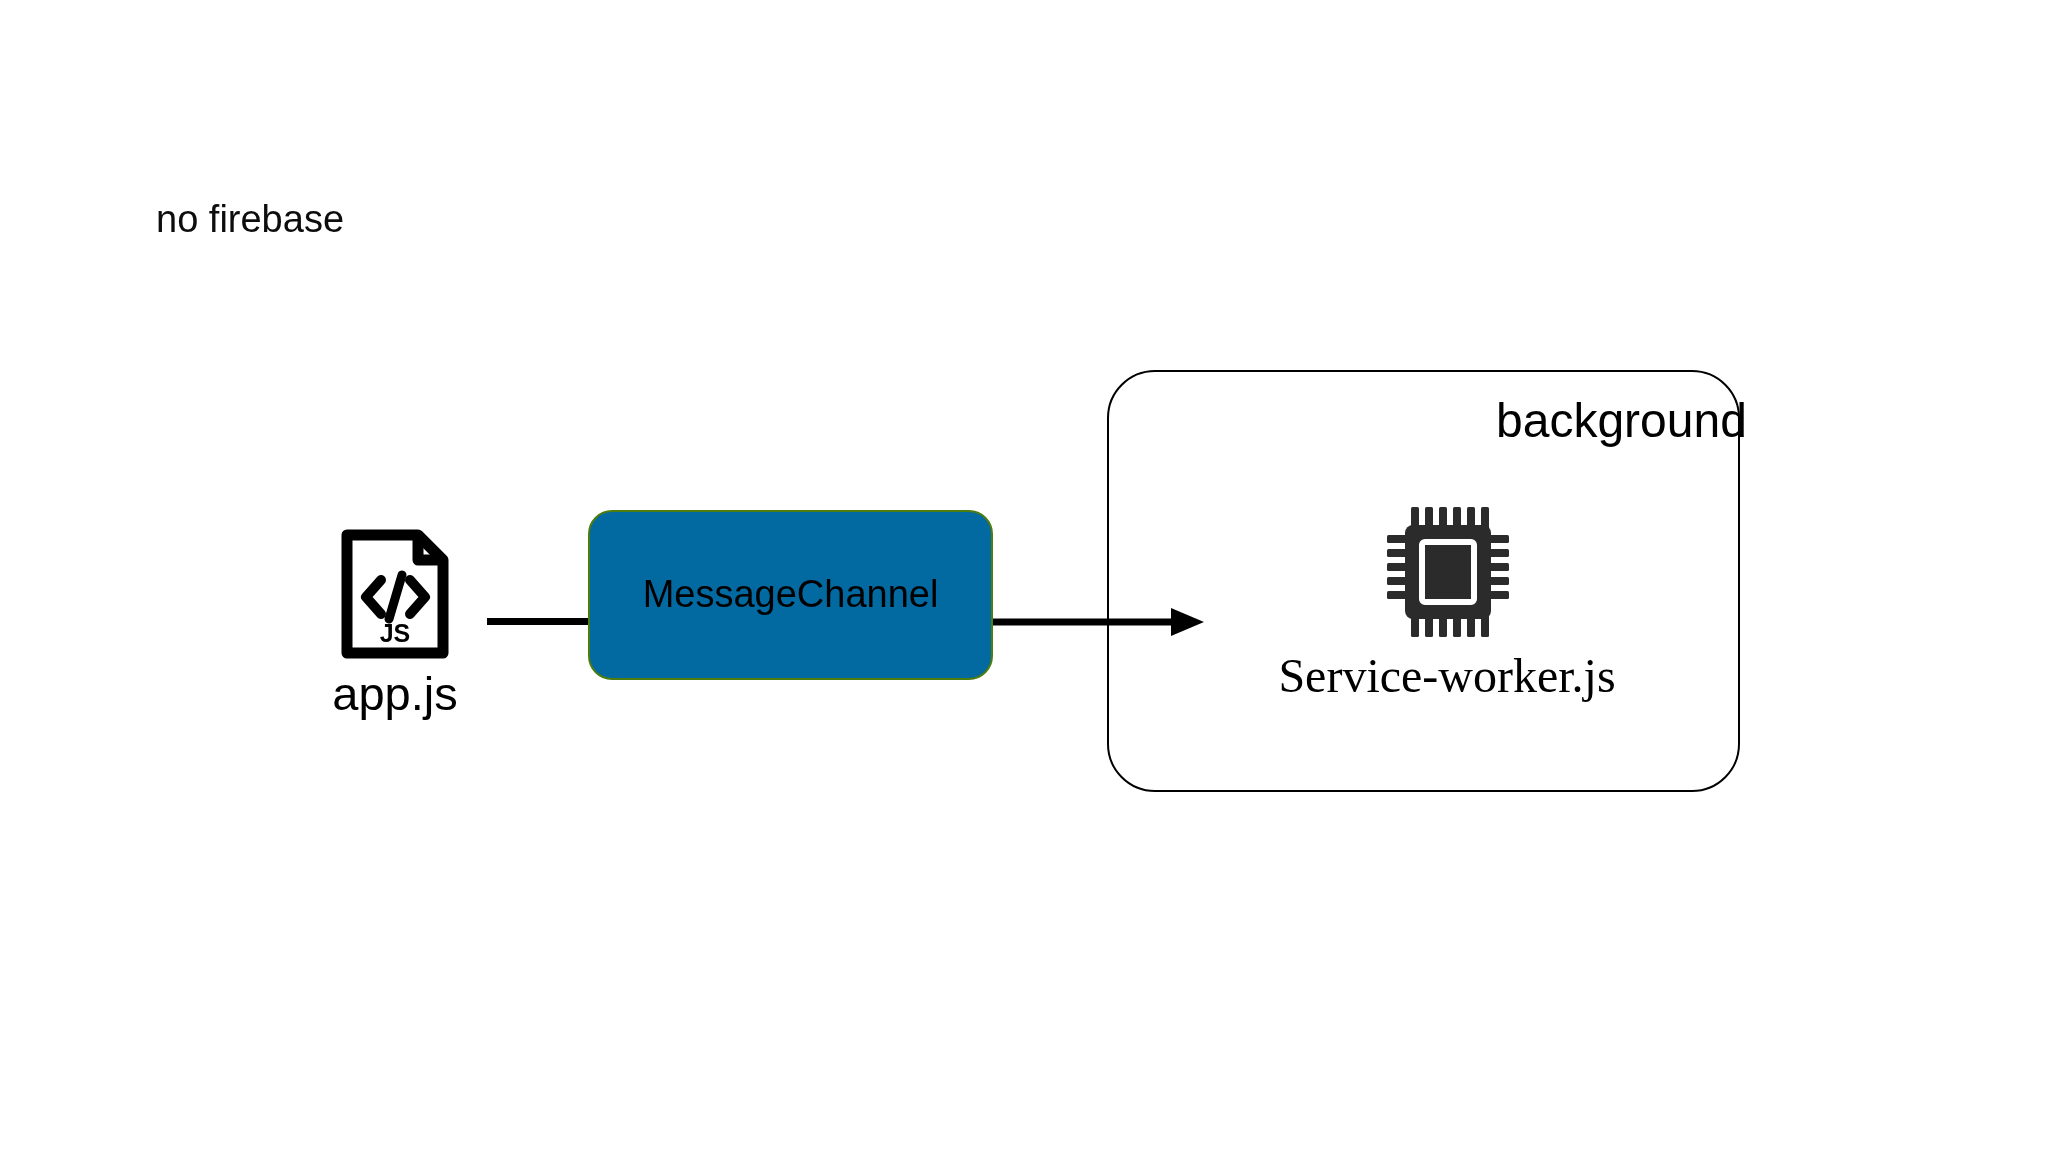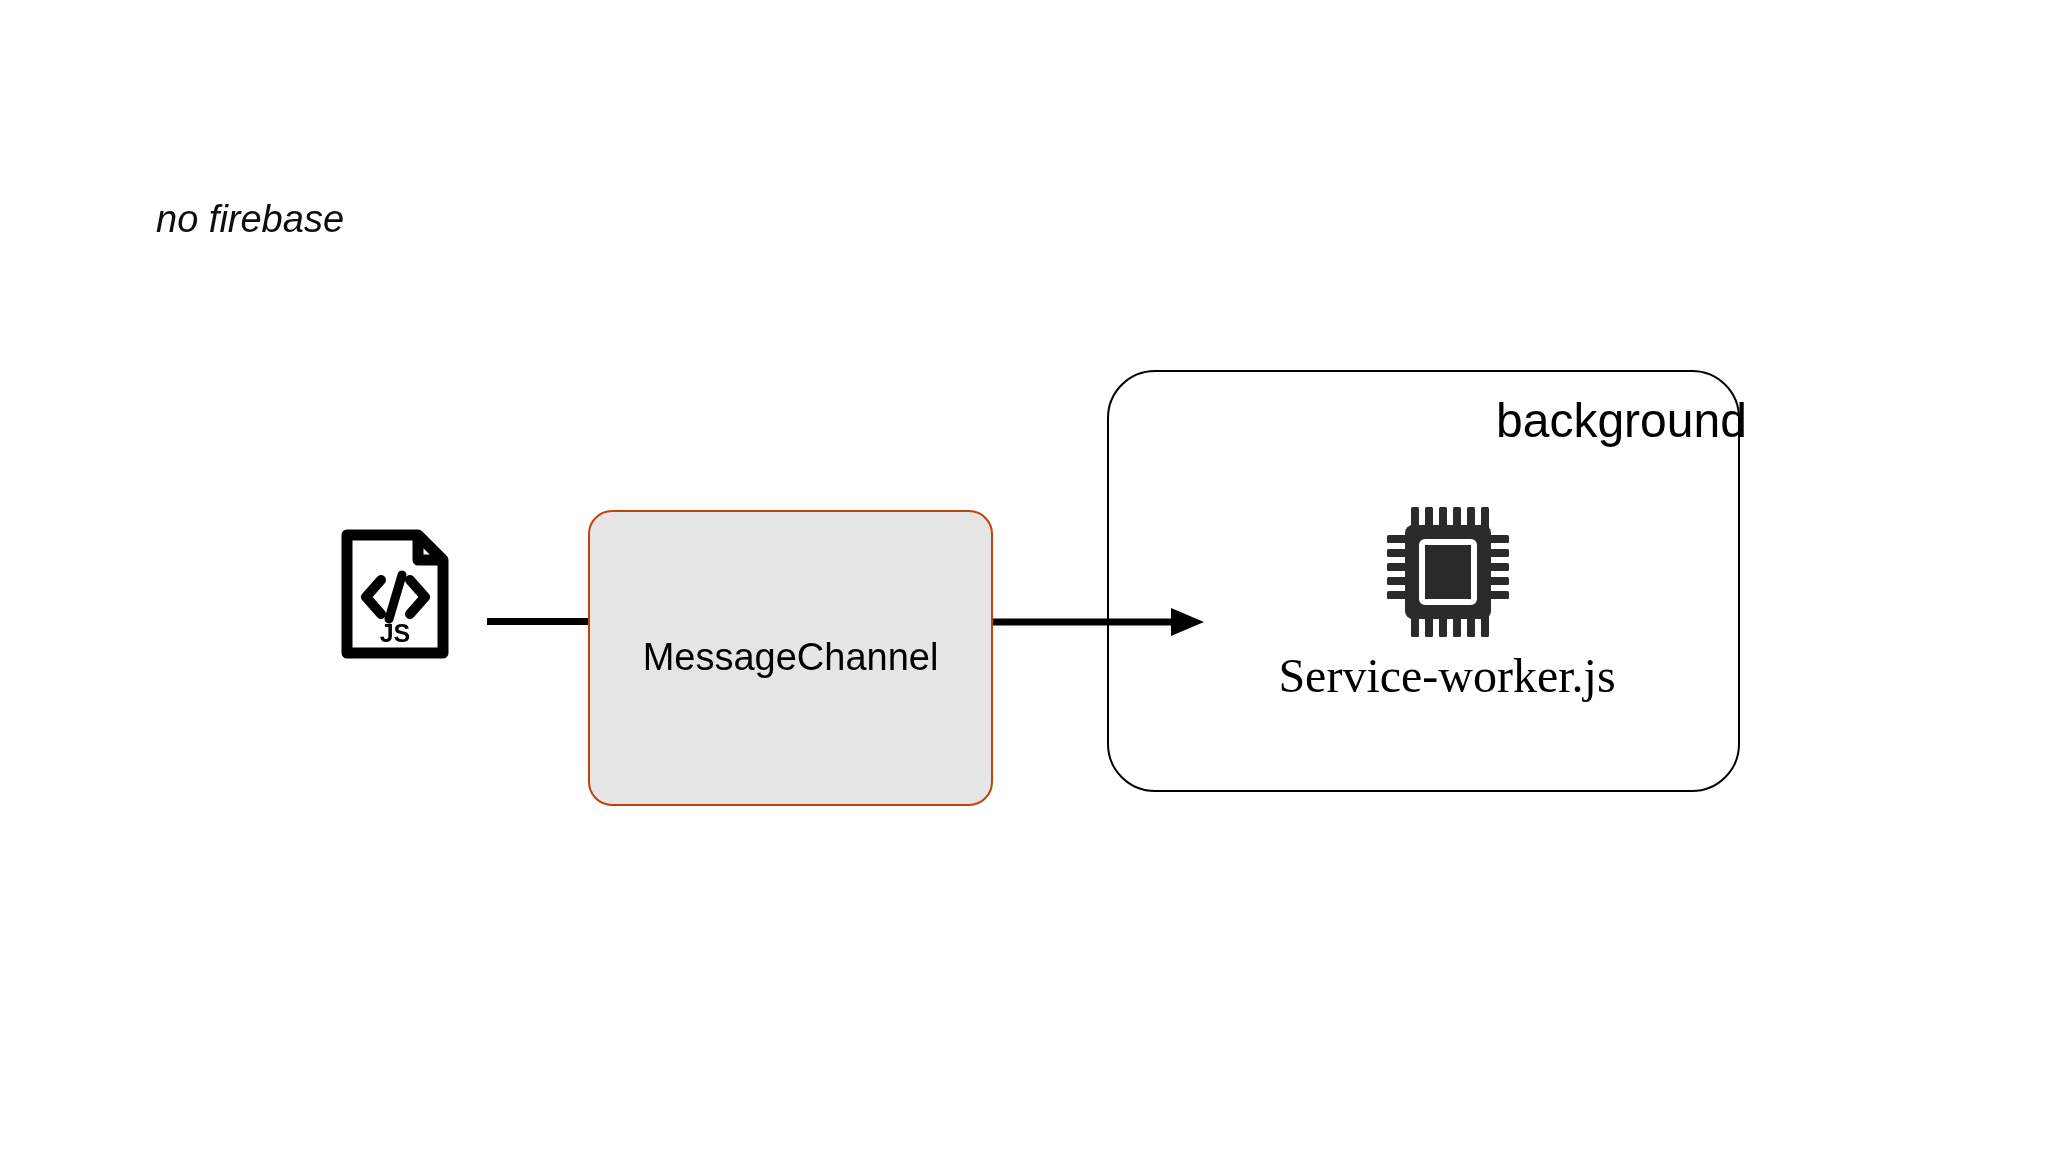--- a/index.html
+++ b/index.html
@@ -38,21 +38,20 @@
   }
   .subtitle {
     position: absolute;
     left: 156px;
     top: 198px;
     font-size: 38px;
     line-height: 1.15;
     font-weight: 400;
     white-space: nowrap;
     color: #0d0d0d;
-    font-style: italic;
   }
 
   
   .appjs-node {
     position: absolute;
     left: 300px;
     top: 528px;
     width: 190px;
     height: 212px;
   }
@@ -85,24 +84,24 @@
     height: 7px;
     background: #000000;
   }
 
   
   .msg-box {
     position: absolute;
     left: 588px;
     top: 510px;
     width: 405px;
-    height: 296px;
+    height: 170px;
     box-sizing: border-box;
-    background: #e5e5e5;
-    border: 2px solid #c2410c;
+    background: #0369a1;
+    border: 2px solid #4d7c0f;
     border-radius: 24px;
     display: flex;
     align-items: center;
     justify-content: center;
   }
   .msg-box-label {
     font-size: 38px;
     line-height: 1.1;
     color: #000000;
     white-space: nowrap;
@@ -183,20 +182,21 @@
         <path d="M7 7 L78 7 L103 32 L103 125 L7 125 Z" fill="#ffffff" stroke="#000000" stroke-width="11" stroke-linejoin="round"></path>
         <path d="M78 7 L78 32 L103 32" fill="none" stroke="#000000" stroke-width="11" stroke-linejoin="round"></path>
 
         <path d="M41 52 L26 69 L41 86" fill="none" stroke="#000000" stroke-width="10" stroke-linecap="round" stroke-linejoin="round"></path>
         <path d="M70 52 L85 69 L70 86" fill="none" stroke="#000000" stroke-width="10" stroke-linecap="round" stroke-linejoin="round"></path>
         <path d="M62 47 L49 91" fill="none" stroke="#000000" stroke-width="9" stroke-linecap="round"></path>
 
         <text x="55" y="114" text-anchor="middle" font-family="Liberation Sans, sans-serif" font-size="25" font-weight="bold" fill="#000000">JS</text>
       </svg>
     </span>
+    <span class="appjs-label">app.js</span>
   </div>
 
   <div class="line-left"></div>
 
   <div class="msg-box">
     <span class="msg-box-label">MessageChannel</span>
   </div>
 
   <div class="arrow">
     <svg viewBox="0 0 215 44" xmlns="http://www.w3.org/2000/svg">

